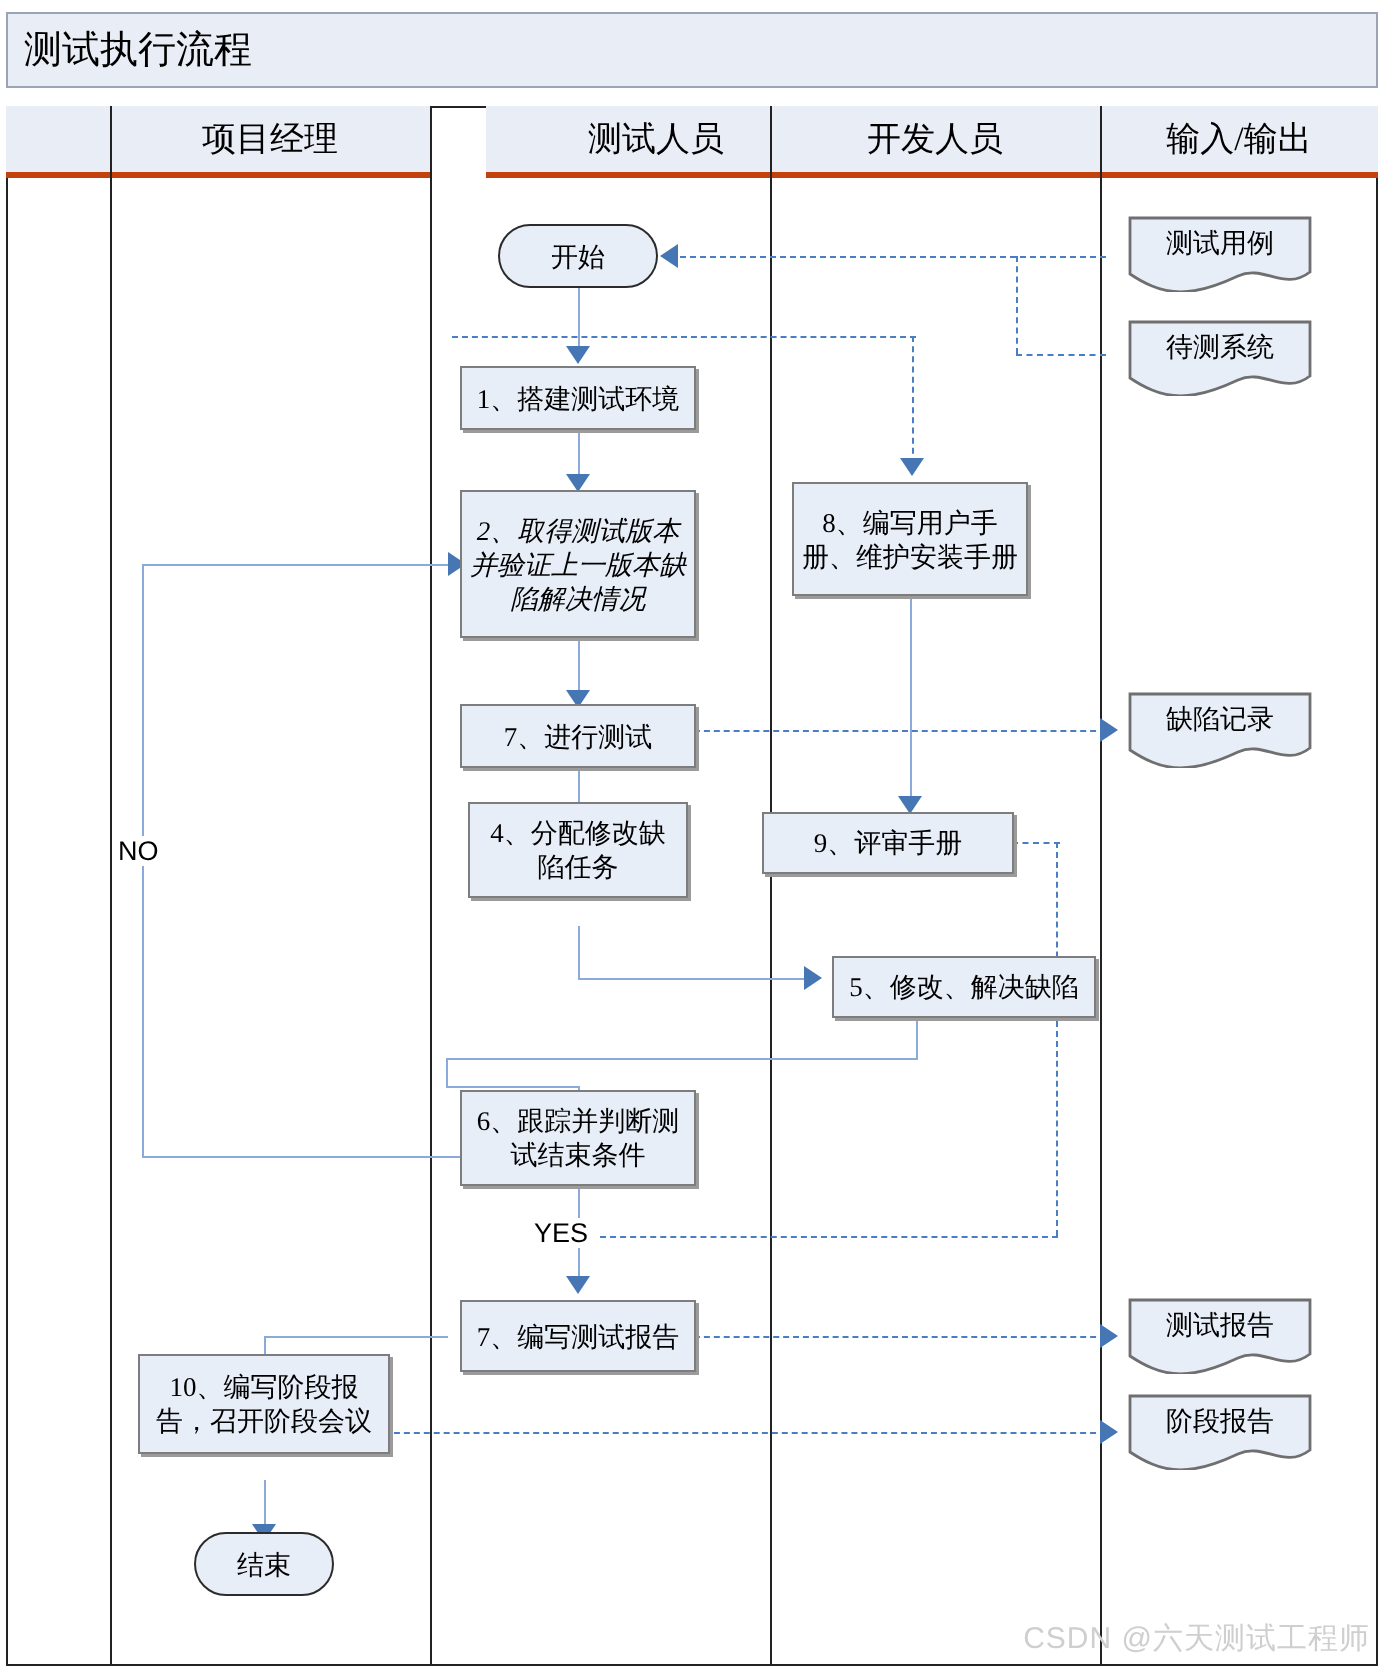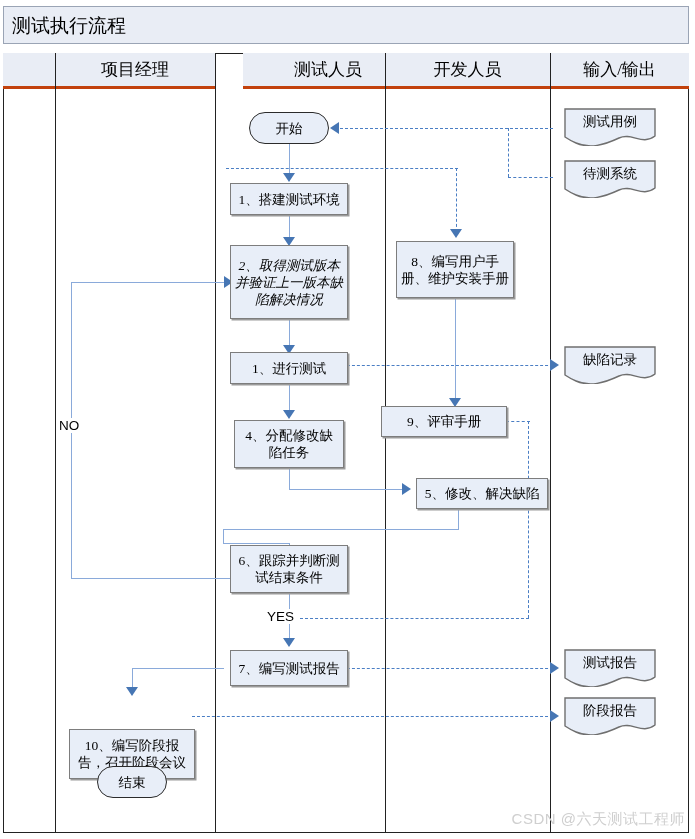--- a/index.html
+++ b/index.html
@@ -183,38 +183,38 @@
   <div class="arrow right" style="left:550px;top:710px;"></div>
 
   <div class="node terminal" style="left:249px;top:112px;width:80px;height:32px;">开始</div>
 
   <div class="node" style="left:230px;top:183px;width:118px;height:32px;">1、搭建测试环境</div>
 
   <div class="node" style="left:230px;top:245px;width:118px;height:74px;font-style:italic;">2、取得测试版本
 并验证上一版本缺
 陷解决情况</div>
 
-  <div class="node" style="left:230px;top:352px;width:118px;height:32px;">1、进行测试</div>
-
-  <div class="node" style="left:234px;top:420px;width:110px;height:48px;">4、分配修改缺
+  <div class="node" style="left:230px;top:352px;width:118px;height:32px;">7、进行测试</div>
+
+  <div class="node" style="left:234px;top:401px;width:110px;height:48px;">4、分配修改缺
 陷任务</div>
 
   <div class="node" style="left:416px;top:478px;width:132px;height:31px;">5、修改、解决缺陷</div>
 
   <div class="node" style="left:230px;top:545px;width:118px;height:48px;">6、跟踪并判断测
 试结束条件</div>
 
   <div class="node" style="left:230px;top:650px;width:118px;height:36px;">7、编写测试报告</div>
 
   <div class="node" style="left:396px;top:241px;width:118px;height:57px;">8、编写用户手
 册、维护安装手册</div>
 
   <div class="node" style="left:381px;top:406px;width:126px;height:31px;">9、评审手册</div>
 
-  <div class="node" style="left:69px;top:729px;width:126px;height:50px;">10、编写阶段报
+  <div class="node" style="left:69px;top:677px;width:126px;height:50px;">10、编写阶段报
 告，召开阶段会议</div>
 
   <div class="node terminal" style="left:97px;top:766px;width:70px;height:32px;">结束</div>
 
   <div class="doc" style="left:564px;top:108px;width:92px;height:38px;">
     <svg class="doc-svg" width="92" height="38" viewBox="0 0 92 38">
       <path d="M1,1 H91 V28 C78,38 68,24 55,30 C40,37 26,41 12,35 C7,33 4,31 1,29 Z" fill="#e8eef8" stroke="#6f6f6f" stroke-width="1.4"></path>
     </svg>
     <div class="doc-label">测试用例</div>
   </div>

